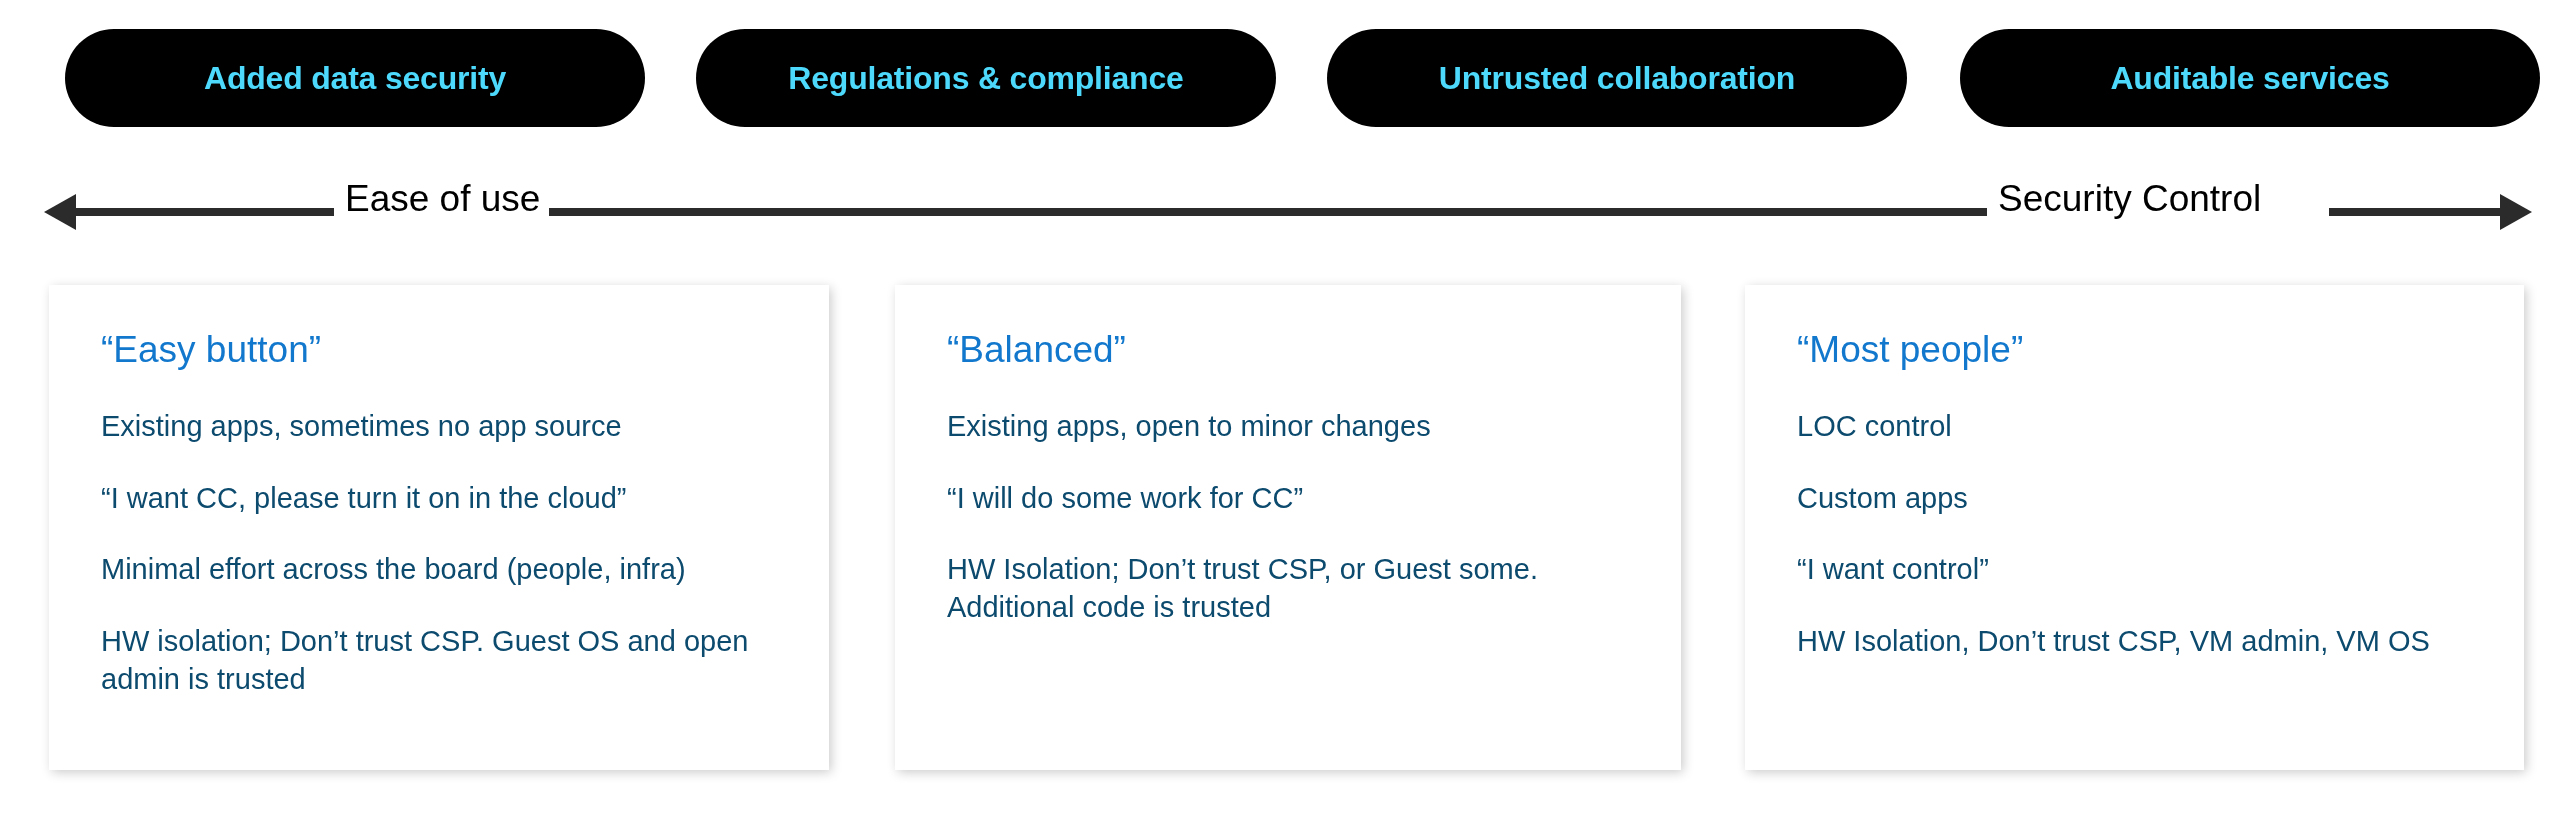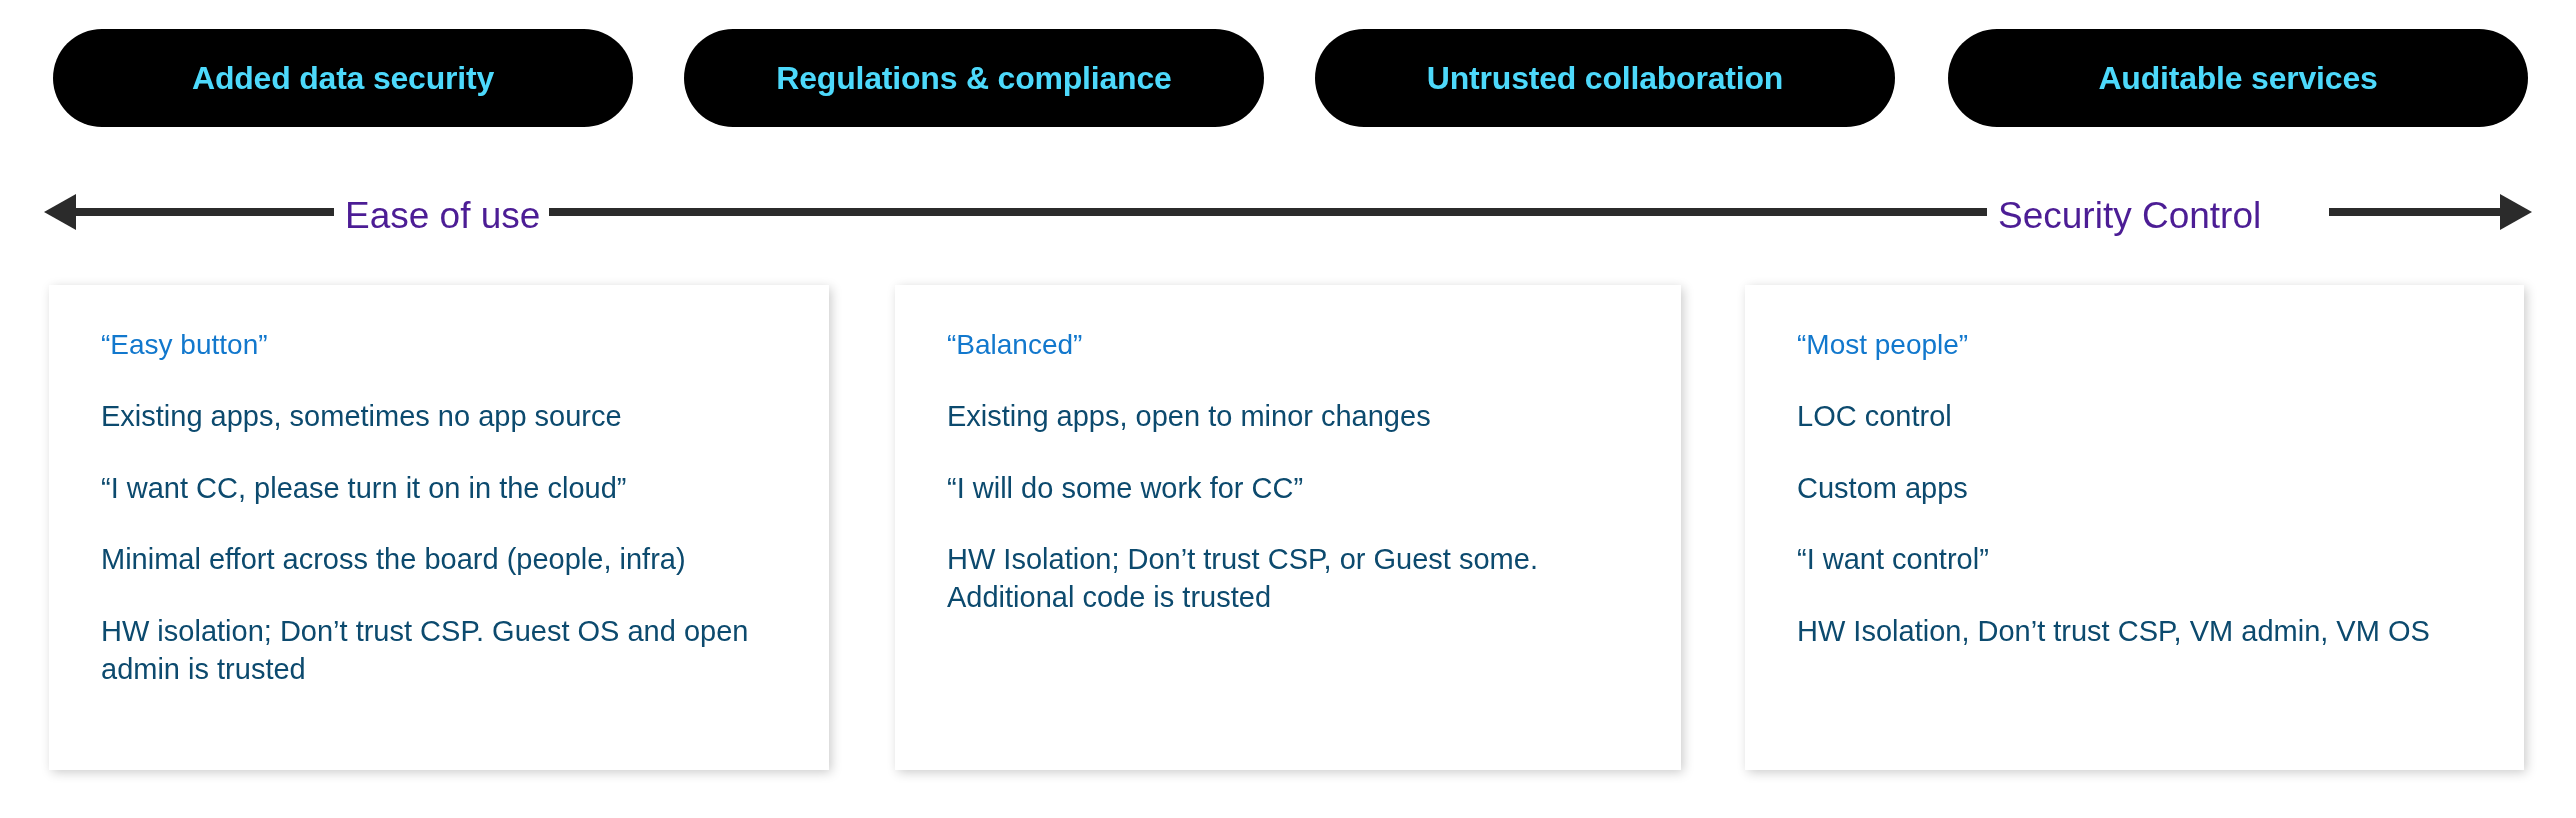--- a/index.html
+++ b/index.html
@@ -11,21 +11,21 @@
     width: 2576px;
     height: 818px;
     font-family: "Liberation Sans", sans-serif;
     overflow: hidden;
     position: relative;
   }
 
   
   #pill-row {
     position: absolute;
-    left: 4px;
+    left: 16px;
     top: 29px;
     width: 2494px;
     height: 98px;
   }
   .pill {
     position: absolute;
     top: 0;
     height: 98px;
     background: #000000;
     border-radius: 49px;
@@ -78,23 +78,23 @@
   }
   #arrow-right {
     left: 2500px;
     border-top: 18.7px solid transparent;
     border-bottom: 18.7px solid transparent;
     border-left: 32px solid #2b2b2b;
   }
 
   .axis-label {
     position: absolute;
-    top: 26px;
+    top: 9px;
     font-size: 37px;
-    color: #4c1d95;
+    color: #000000;
     white-space: nowrap;
   }
   #axis-label-left  { left: 345px; }
   #axis-label-right { left: 1998px; text-align: center; }
 
   
   #card-row {
     position: absolute;
     left: 0;
     top: 285px;
@@ -109,21 +109,21 @@
     box-shadow: 2.7px 2.7px 10.7px rgba(0,0,0,0.22);
     box-sizing: border-box;
     padding: 44px 52px 0 52px;
   }
   #card-0 { left: 49px;   width: 780px; }
   #card-1 { left: 895px; width: 786px; }
   #card-2 { left: 1745px; width: 779px; }
 
   .card-title {
     color: #1278cd;
-    font-size: 28px;
+    font-size: 37px;
     font-weight: normal;
     margin: 0 0 37px 0;
     white-space: nowrap;
   }
   .card-line {
     font-size: 29px;
     color: #0c4a6e;
     line-height: 1.3;
     margin: 0 0 34px 0;
   }

